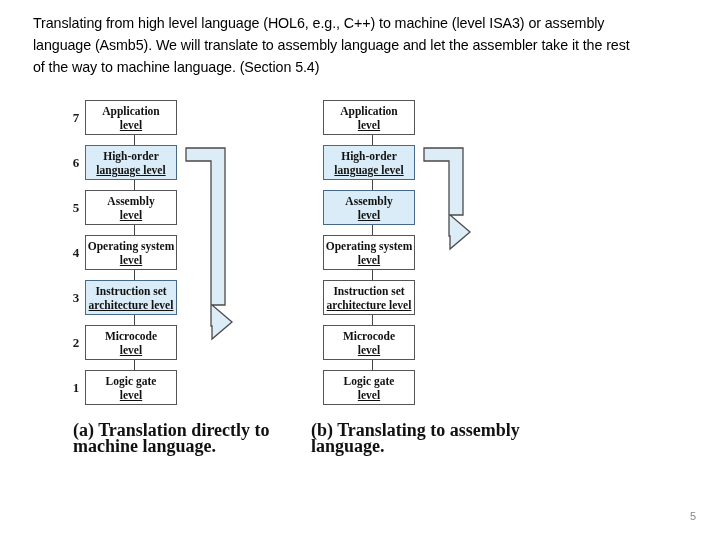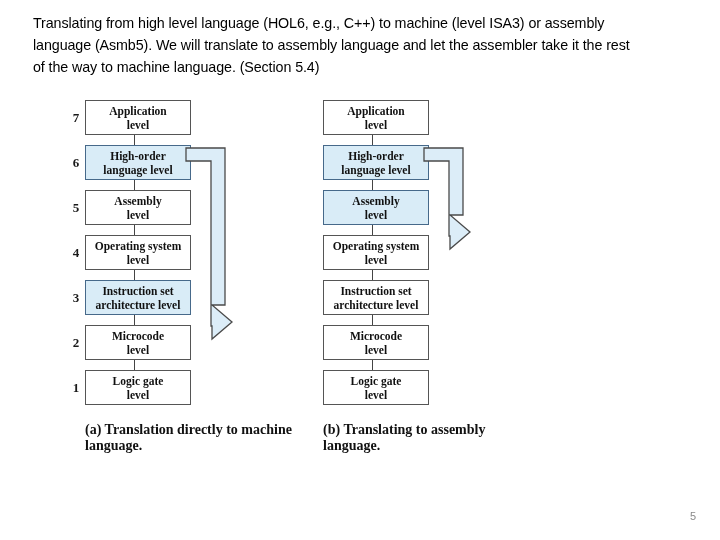--- a/index.html
+++ b/index.html
@@ -71,41 +71,41 @@
     font-family: "Liberation Serif", serif;
     font-size: 13px;
     font-weight: bold;
     color: #1a1a1a;
   }
 
   .lvl-box {
     position: absolute;
     left: 25px;
     top: 0;
-    width: 106px;
+    width: 92px;
     height: 35px;
     box-sizing: border-box;
     border: 1px solid #555555;
     background: #ffffff;
     font-family: "Liberation Serif", serif;
     font-size: 11.5px;
     font-weight: bold;
     color: #111111;
     display: flex;
     flex-direction: column;
     align-items: center;
     justify-content: center;
     line-height: 14px;
     text-align: center;
   }
   .lvl-box.hl {
     background: #d9ecf7;
     border-color: #46698a;
   }
-  .lvl-box .l2 { display: block; }
+  .lvl-box .l2 { display: block; text-decoration: underline; }
 
   
   .connector {
     position: absolute;
     left: 73.5px;
     width: 1.3px;
     background: #444444;
   }
 
   
@@ -113,25 +113,25 @@
     position: absolute;
     left: 0;
     top: 0;
     overflow: visible;
     pointer-events: none;
   }
 
   
   .caption {
     position: absolute;
-    left: 25px;
+    left: 13px;
     top: 322px;
     width: 215px;
     font-family: "Liberation Serif", serif;
-    font-size: 14px;
+    font-size: 18px;
     font-weight: bold;
     color: #111111;
     line-height: 16px;
   }
   .caption .tag { font-weight: bold; }
 
   
   #page-number {
     position: absolute;
     right: 24px;

